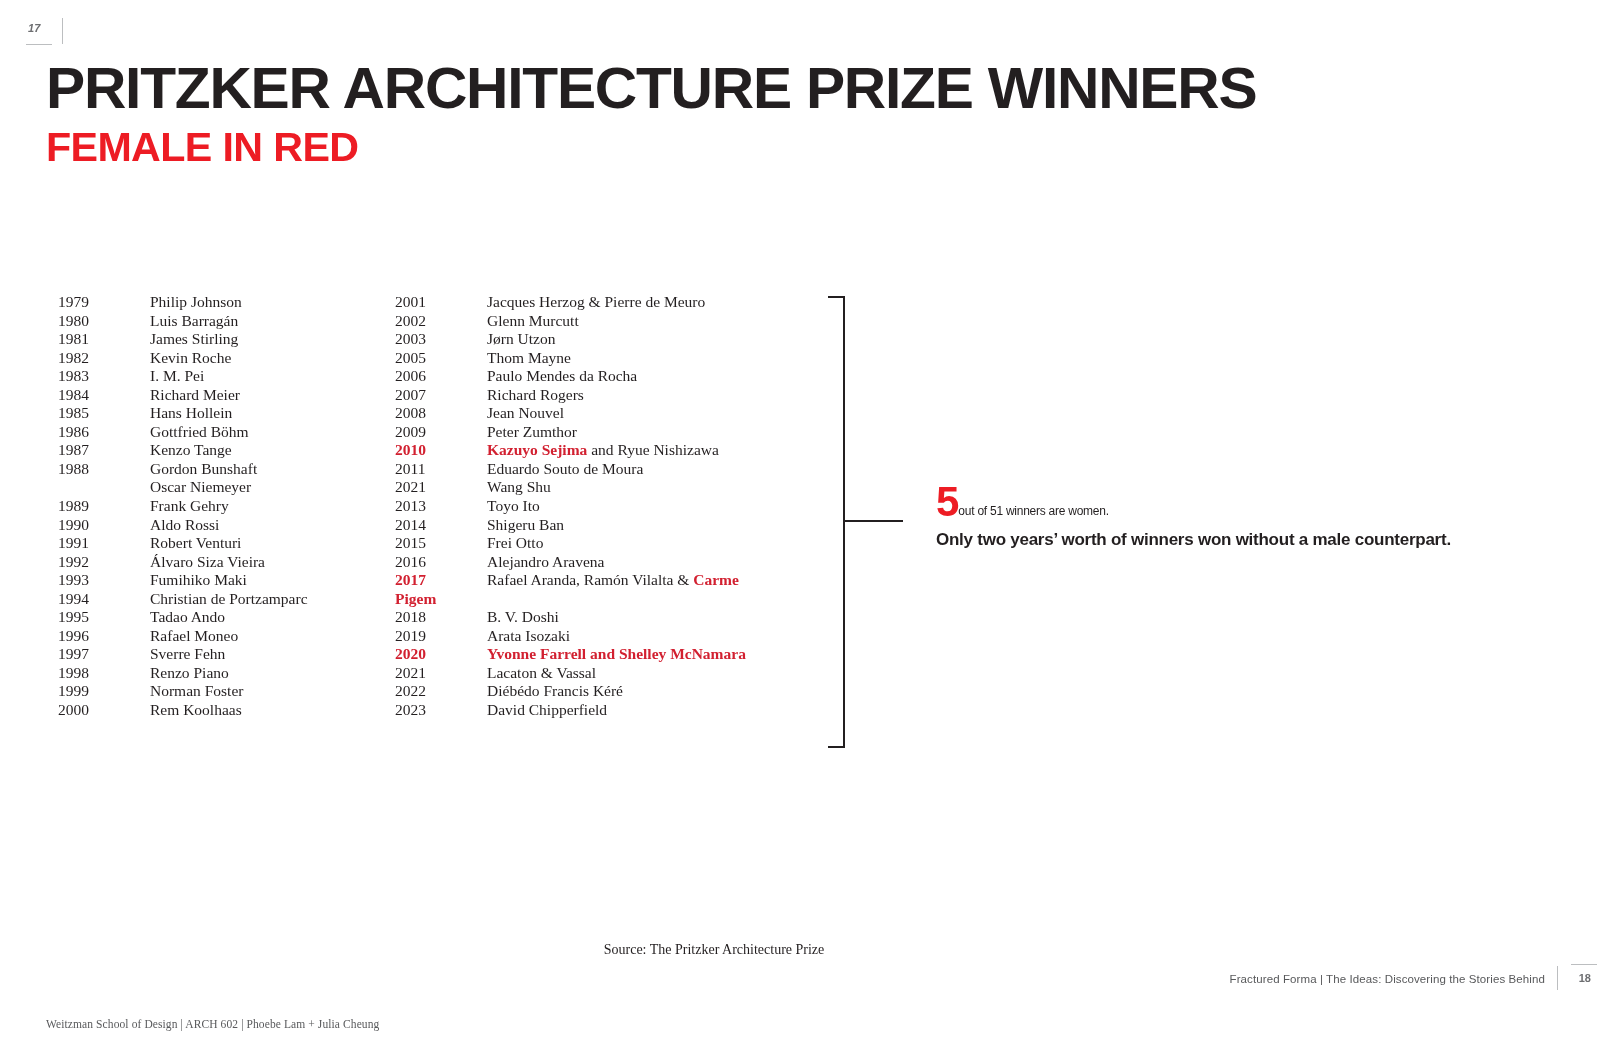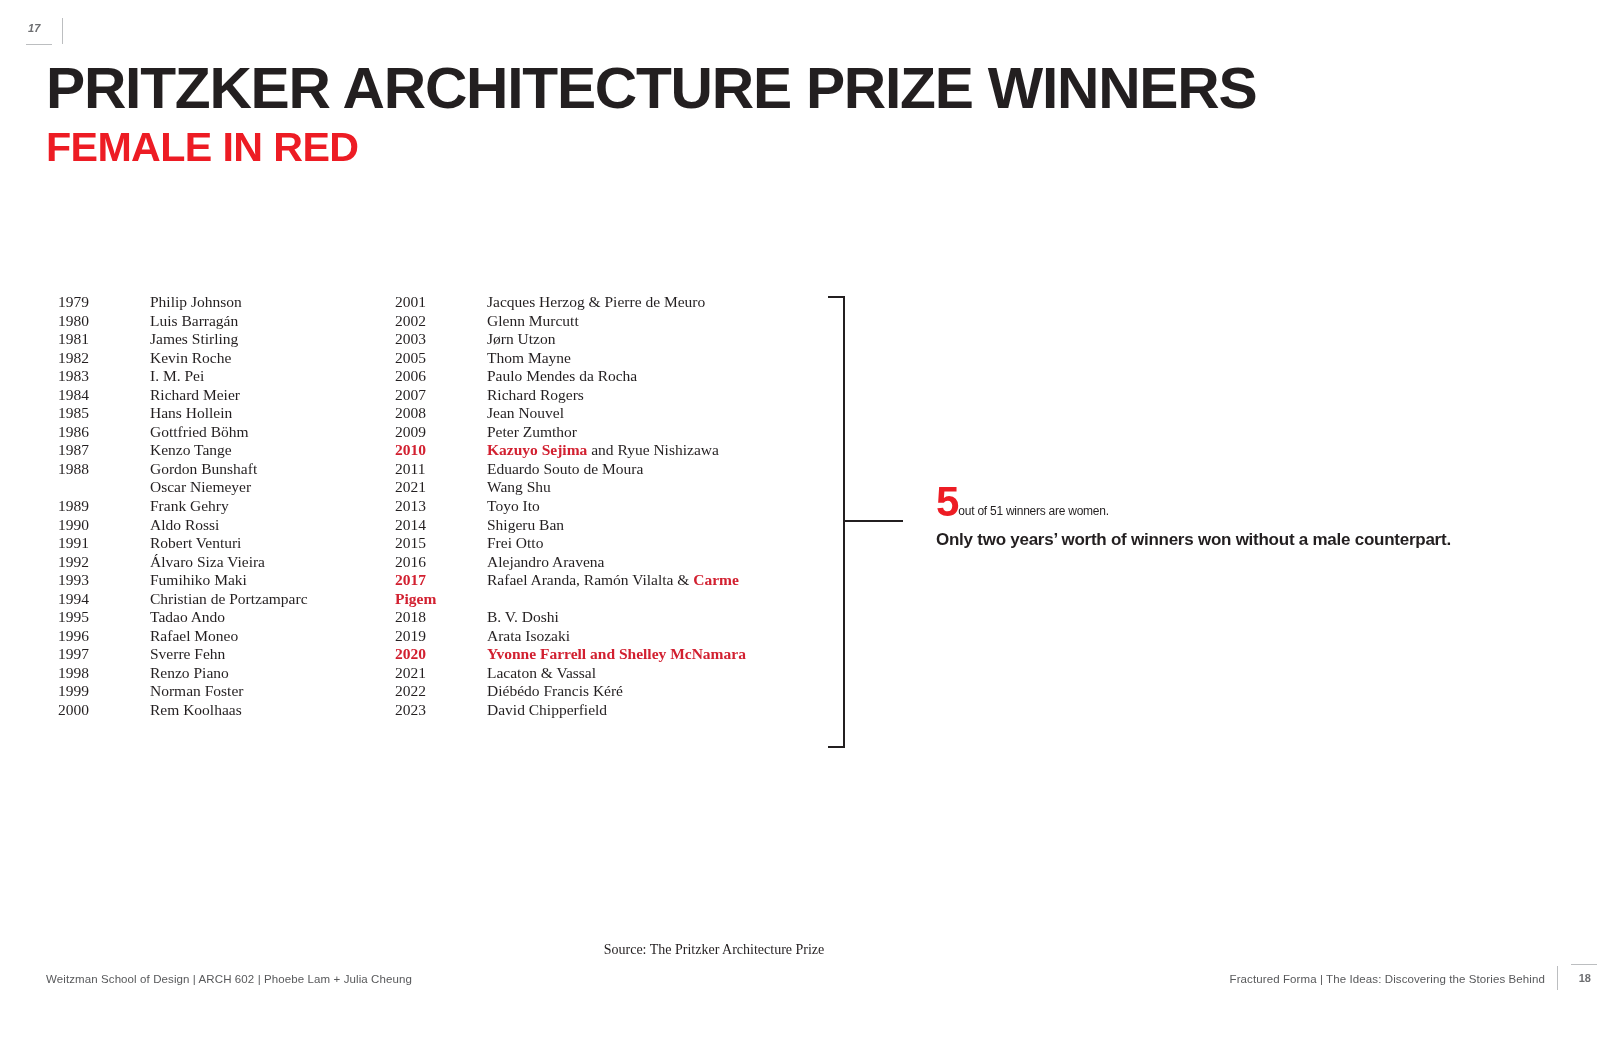--- a/index.html
+++ b/index.html
@@ -183,22 +183,22 @@
     font-size: 14px;
     line-height: 19px;
     color: #231f20;
     padding-left: 44px;
   }
 
   
   .footer-left {
     position: absolute;
     left: 46px;
-    top: 973px;
-    font-family: Liberation Sans, sans-serif;
+    top: 1018px;
+    font-family: Liberation Serif, serif;
     font-size: 11.5px;
     color: #58595b;
     letter-spacing: 0.1px;
     white-space: nowrap;
   }
   .footer-right {
     position: absolute;
     right: 78px;
     top: 973px;
     font-family: "Liberation Sans", sans-serif;

